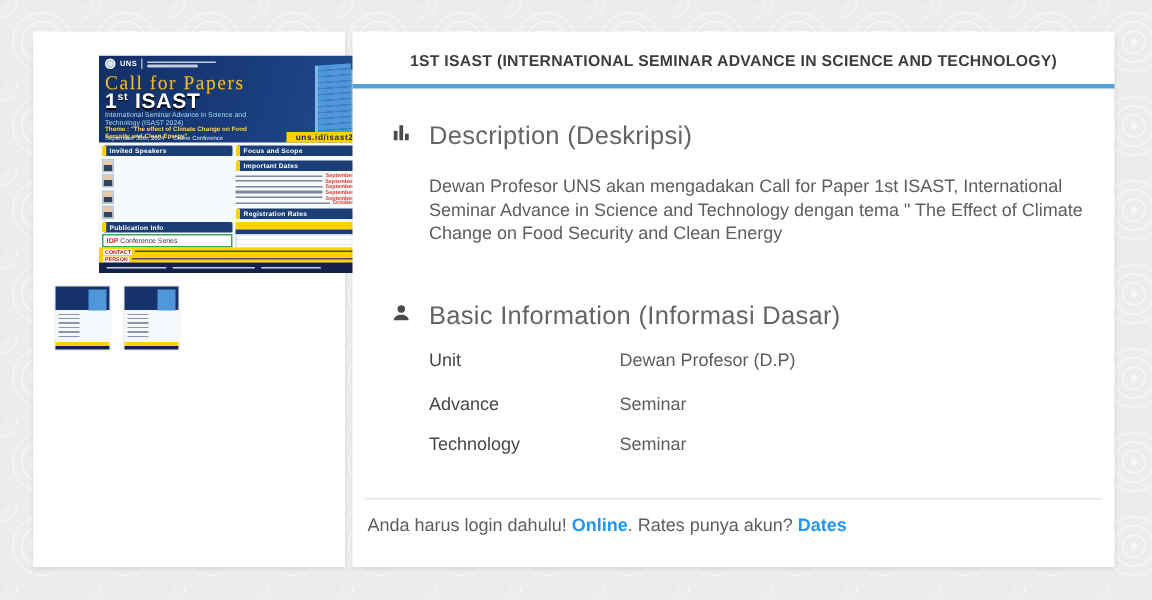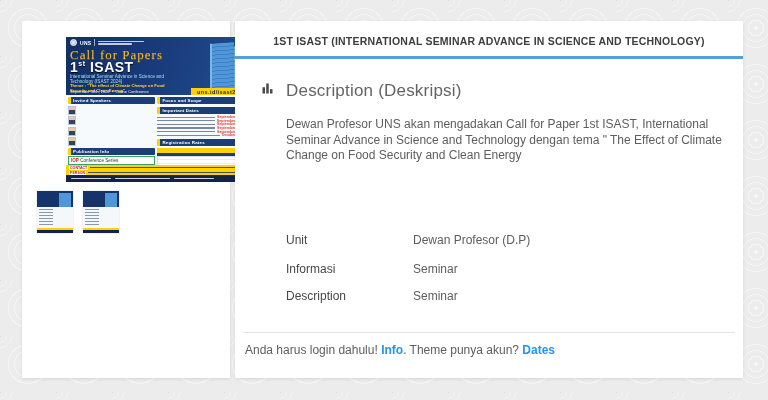--- a/index.html
+++ b/index.html
@@ -257,34 +257,41 @@
     <svg class="sect-icon" viewBox="0 0 24 24">
       <rect x="4" y="10" width="4" height="10" fill="currentColor"></rect>
       <rect x="10" y="4" width="4" height="16" fill="currentColor"></rect>
       <rect x="16" y="13" width="4" height="7" fill="currentColor"></rect>
     </svg>
     <span class="ttl">Description (Deskripsi)</span>
   </div>
 
   <div class="desc-body">Dewan Profesor UNS akan mengadakan Call for Paper 1st ISAST, International Seminar Advance in Science and Technology dengan tema " The Effect of Climate Change on Food Security and Clean Energy</div>
 
+  <div class="sect-head basic-head">
+    <svg class="sect-icon" viewBox="0 0 24 24">
+      <circle cx="12" cy="8" r="4" fill="currentColor"></circle>
+      <path d="M4 20c0-4 4-6 8-6s8 2 8 6z" fill="currentColor"></path>
+    </svg>
+    <span class="ttl">Basic Information (Informasi Dasar)</span>
+  </div>
 
   <div class="info-row row-0">
     <span class="info-label">Unit</span>
     <span class="info-value">Dewan Profesor (D.P)</span>
   </div>
   <div class="info-row row-1">
-    <span class="info-label">Informasi</span>
+    <span class="info-label">Advance</span>
     <span class="info-value">Seminar</span>
   </div>
   <div class="info-row row-2">
-    <span class="info-label">Description</span>
+    <span class="info-label">Technology</span>
     <span class="info-value">Seminar</span>
   </div>
 
   <div class="divider"></div>
 
   <div class="login-note">
     <span>Anda harus login dahulu!</span>
-    <a>Info</a><span>. Theme punya akun?</span>
+    <a>Online</a><span>. Rates punya akun?</span>
     <a>Dates</a>
   </div>
 </div>
 
 </body></html>

